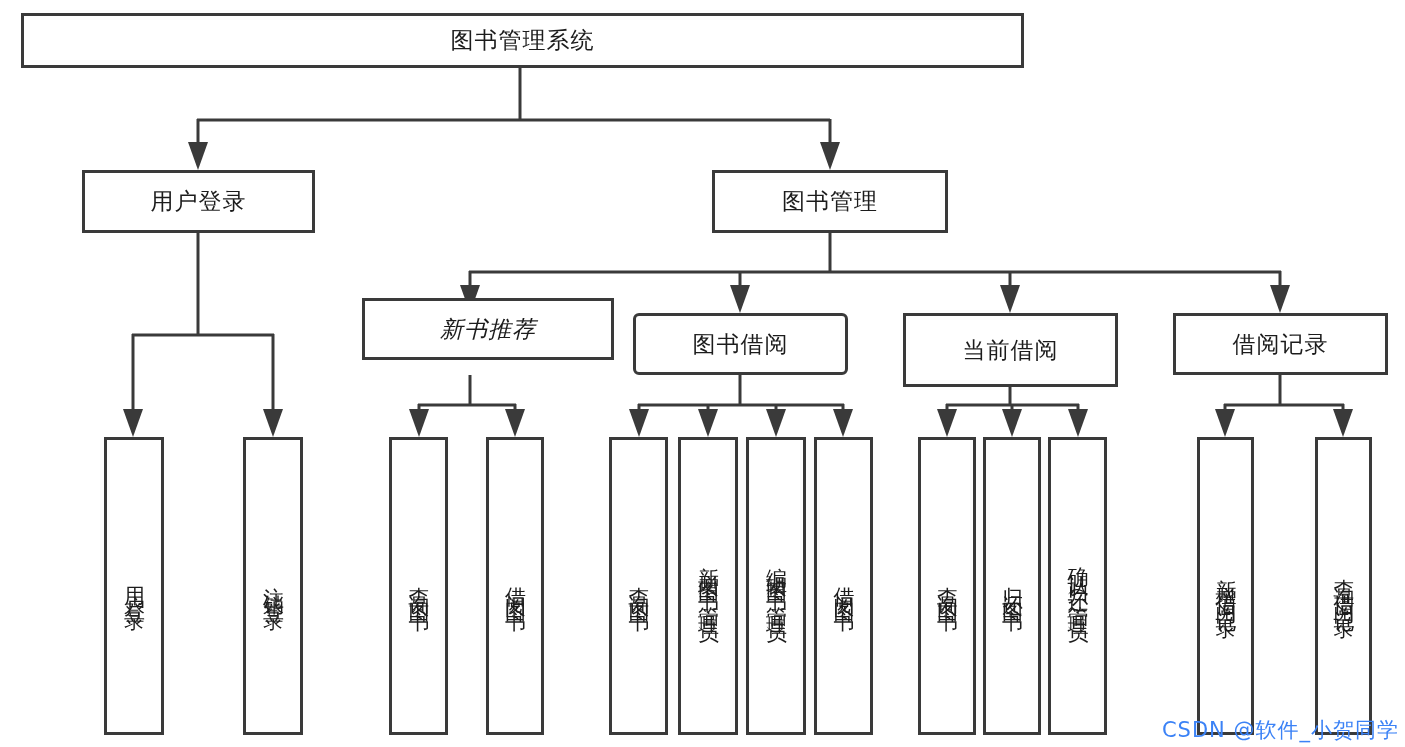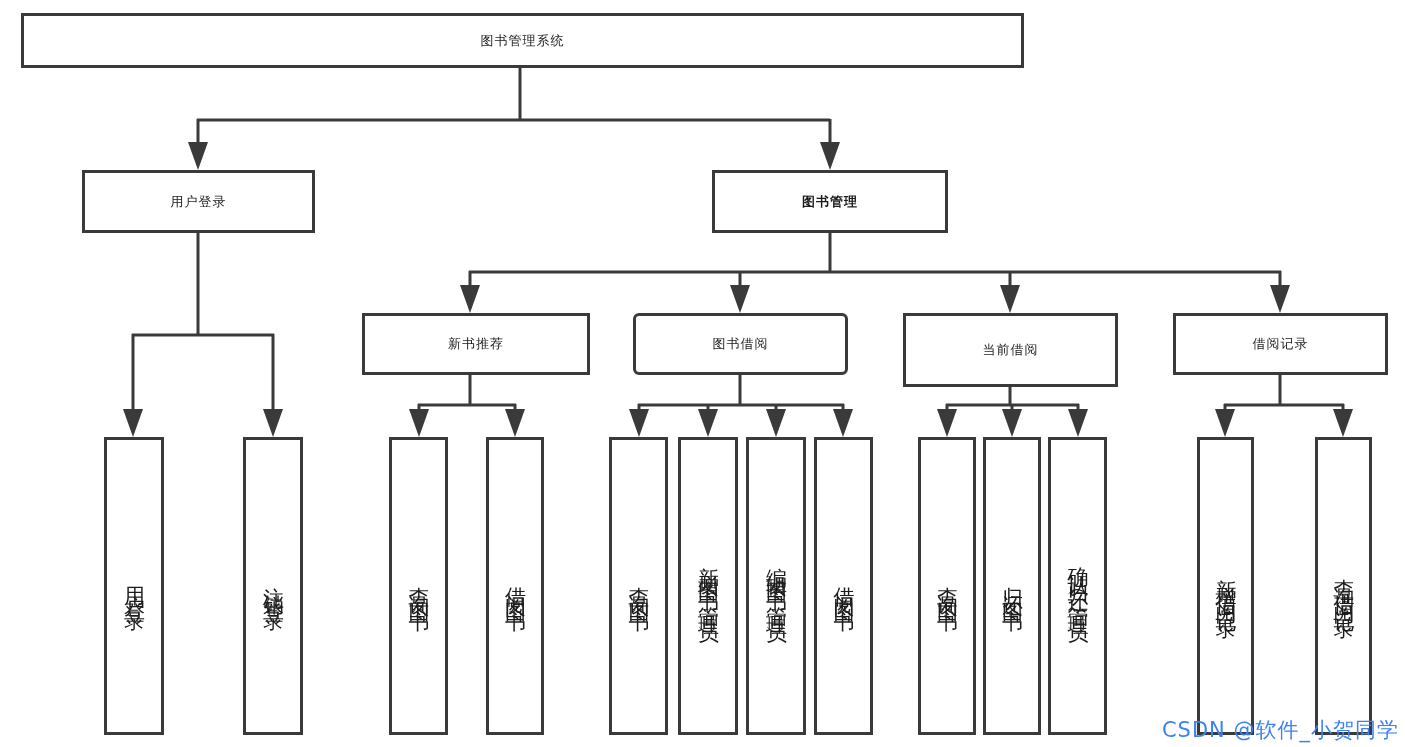--- a/index.html
+++ b/index.html
@@ -15,21 +15,21 @@
   .connectors polygon{fill:#3a3a3a;stroke:none;}
   .node{
     position:absolute;
     box-sizing:border-box;
     background:#ffffff;
     border:3px solid #3a3a3a;
     display:flex;align-items:center;justify-content:center;
     color:#1c1c1c;
     z-index:1;
   }
-  .h-node{font-size:13px;letter-spacing:1px;white-space:nowrap;}
+  .h-node{font-size:23px;letter-spacing:1px;white-space:nowrap;}
   .v-node .vtext{
     writing-mode:vertical-lr;
     text-orientation:mixed;
     font-size:21px;
     letter-spacing:8px;
     line-height:1;
   }
   .watermark{
     position:absolute;
     right:6px;bottom:3px;
@@ -107,25 +107,25 @@
     <polygon points="1333,409 1353,409 1343,437"></polygon>
   </svg>
 
   <div class="node h-node" style="left:21px;top:13px;width:1003px;height:55px;">
     <span>图书管理系统</span>
   </div>
 
   <div class="node h-node" style="left:82px;top:170px;width:233px;height:63px;">
     <span>用户登录</span>
   </div>
-  <div class="node h-node" style="left:712px;top:170px;width:236px;height:63px;font-weight:bold;">
+  <div class="node h-node" style="left:712px;top:170px;width:236px;height:63px;">
     <span>图书管理</span>
   </div>
 
-  <div class="node h-node" style="left:362px;top:313px;width:228px;height:62px;">
+  <div class="node h-node" style="left:362px;top:298px;width:252px;height:62px;font-style:italic;">
     <span>新书推荐</span>
   </div>
   <div class="node h-node" style="left:633px;top:313px;width:215px;height:62px;border-radius:6px;">
     <span>图书借阅</span>
   </div>
   <div class="node h-node" style="left:903px;top:313px;width:215px;height:74px;">
     <span>当前借阅</span>
   </div>
   <div class="node h-node" style="left:1173px;top:313px;width:215px;height:62px;">
     <span>借阅记录</span>

